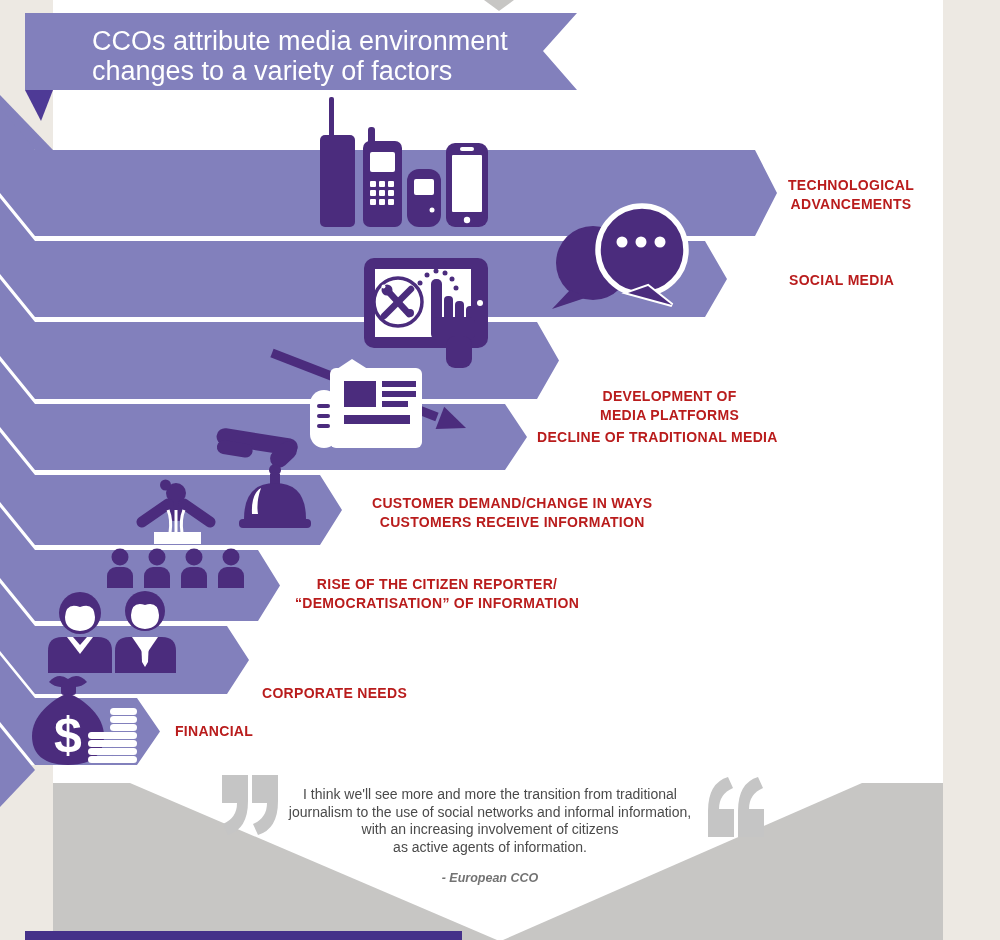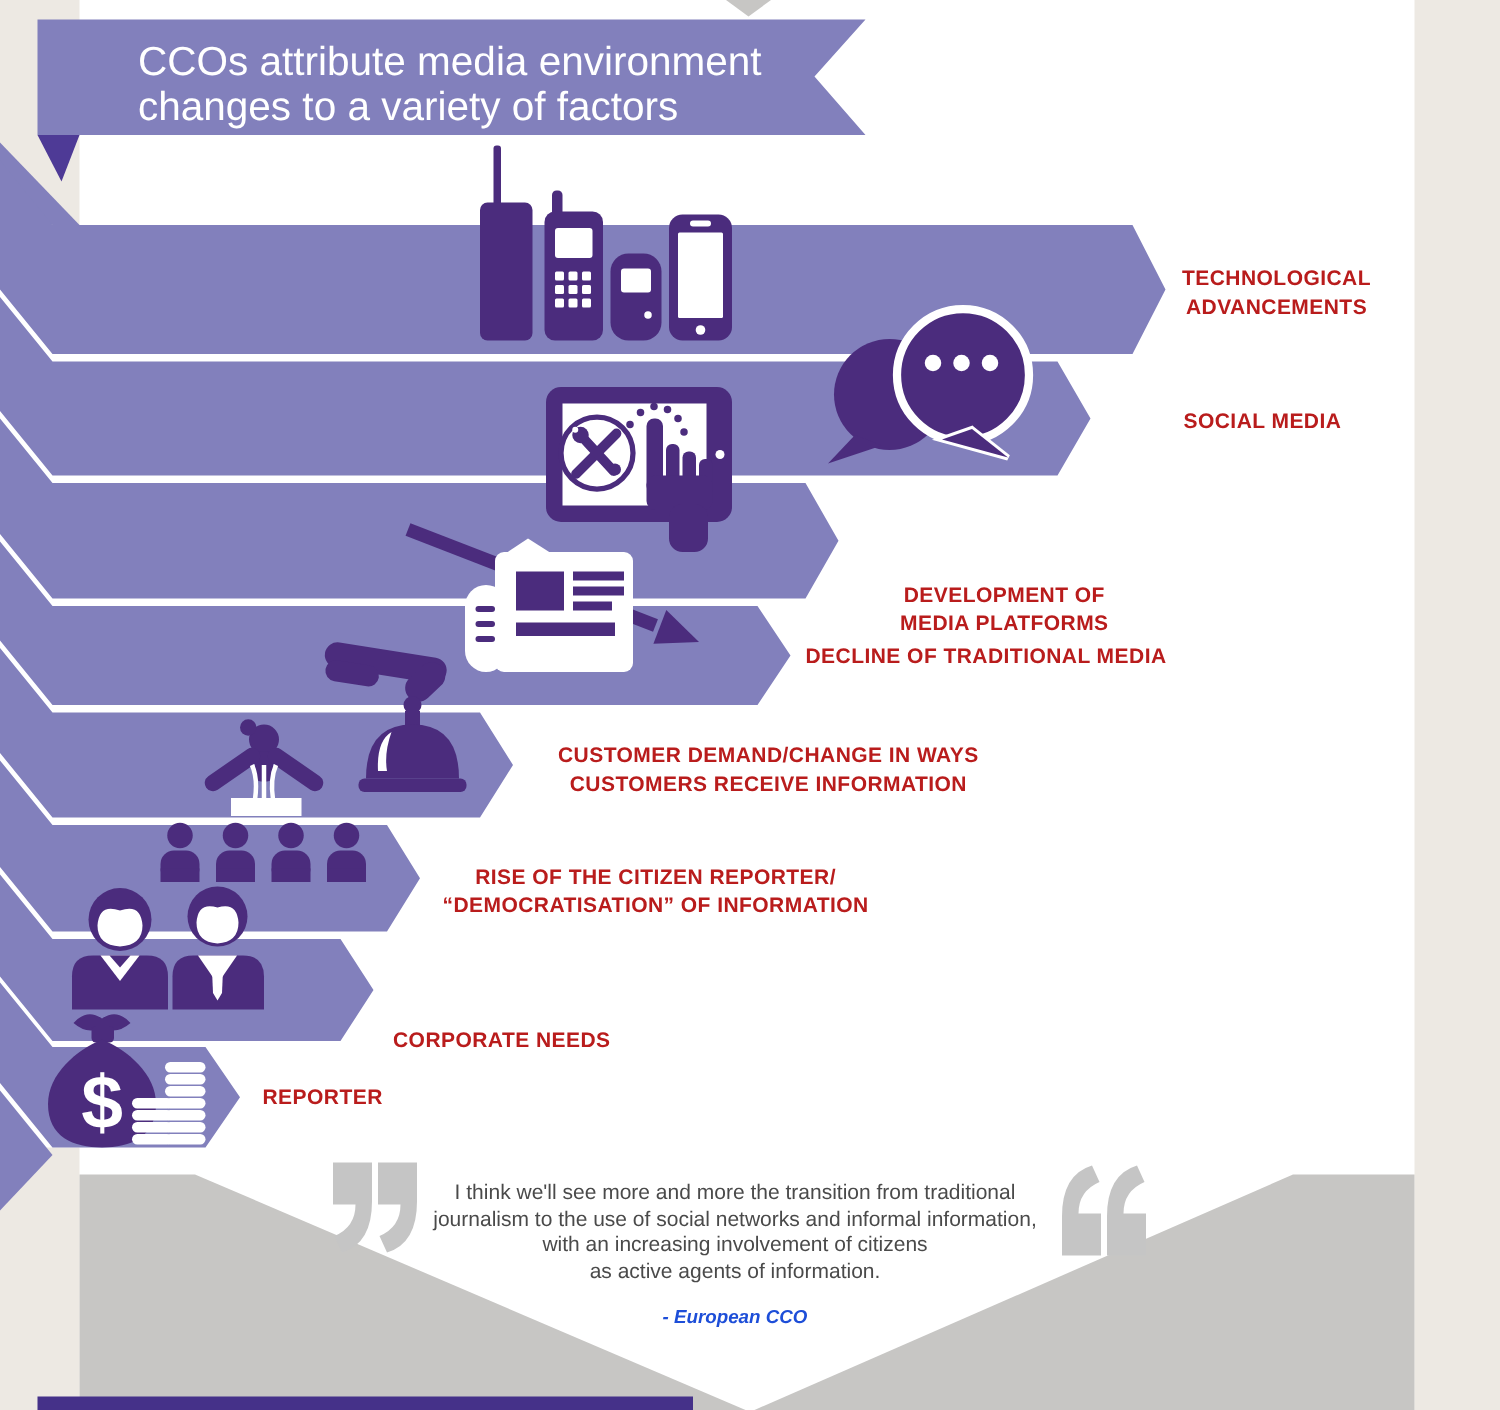--- a/index.html
+++ b/index.html
@@ -11,21 +11,21 @@
   .bar-label{font-size:14px;line-height:18.5px;font-weight:bold;color:#b91c1c;letter-spacing:.3px;text-align:center;}
   .lbl-1{left:788px;top:176px;}
   .lbl-2{left:756px;top:271px;margin-left:33px;}
   .lbl-3{left:600px;top:343px;margin-top:44px;}
   .lbl-4{left:537px;top:428px;}
   .lbl-5{left:372px;top:494px;}
   .lbl-6{left:295px;top:575px;}
   .lbl-7{left:262px;top:648px;margin-top:36px;}
   .lbl-8{left:175px;top:722px;}
   .quote-text{left:228px;top:786px;width:524px;text-align:center;font-size:14px;line-height:17.5px;color:#4A4A4A;}
-  .quote-attr{left:228px;top:871px;width:524px;text-align:center;font-size:12.5px;font-weight:bold;font-style:italic;color:#1d4ed8;}
+  .quote-attr{left:228px;top:871px;width:524px;text-align:center;font-size:12.5px;font-weight:bold;font-style:italic;color:#737373;}
   
   .c-bar{fill:#8280BC;}
   .c-dark{fill:#4B2C7D;}
   .c-white{fill:#FFFFFF;}
   .c-beige{fill:#EDE9E3;}
   .c-gray{fill:#C7C6C4;}
   .c-qmark{fill:#C5C5C5;}
   .c-fold{fill:#4E3A96;}
   .c-bottom{fill:#453189;}
   .s-dark{stroke:#4B2C7D;}
@@ -241,21 +241,21 @@
 ADVANCEMENTS</div>
 <div class="txt bar-label lbl-2">SOCIAL MEDIA</div>
 <div class="txt bar-label lbl-3">DEVELOPMENT OF
 MEDIA PLATFORMS</div>
 <div class="txt bar-label lbl-4">DECLINE OF TRADITIONAL MEDIA</div>
 <div class="txt bar-label lbl-5">CUSTOMER DEMAND/CHANGE IN WAYS
 CUSTOMERS RECEIVE INFORMATION</div>
 <div class="txt bar-label lbl-6">RISE OF THE CITIZEN REPORTER/
 “DEMOCRATISATION” OF INFORMATION</div>
 <div class="txt bar-label lbl-7">CORPORATE NEEDS</div>
-<div class="txt bar-label lbl-8">REPORTER</div>
+<div class="txt bar-label lbl-8">FINANCIAL</div>
 
 <div class="txt quote-text">I think we'll see more and more the transition from traditional
 journalism to the use of social networks and informal information,
 with an increasing involvement of citizens
 as active agents of information.</div>
 <div class="txt quote-attr">- European CCO</div>
 
 </div>
 
 </body></html>

